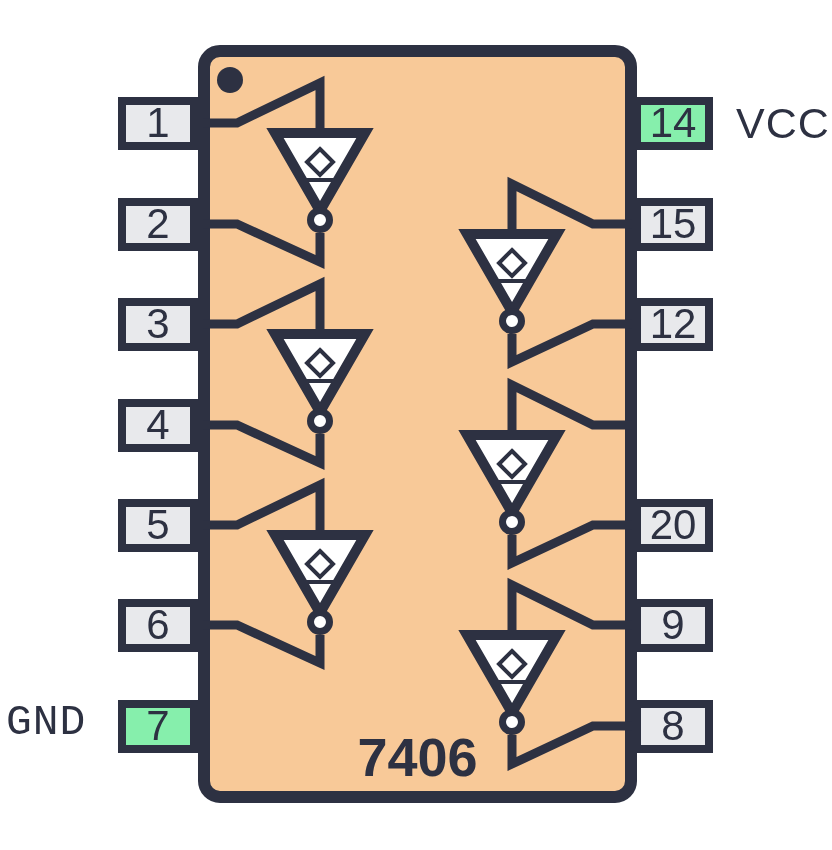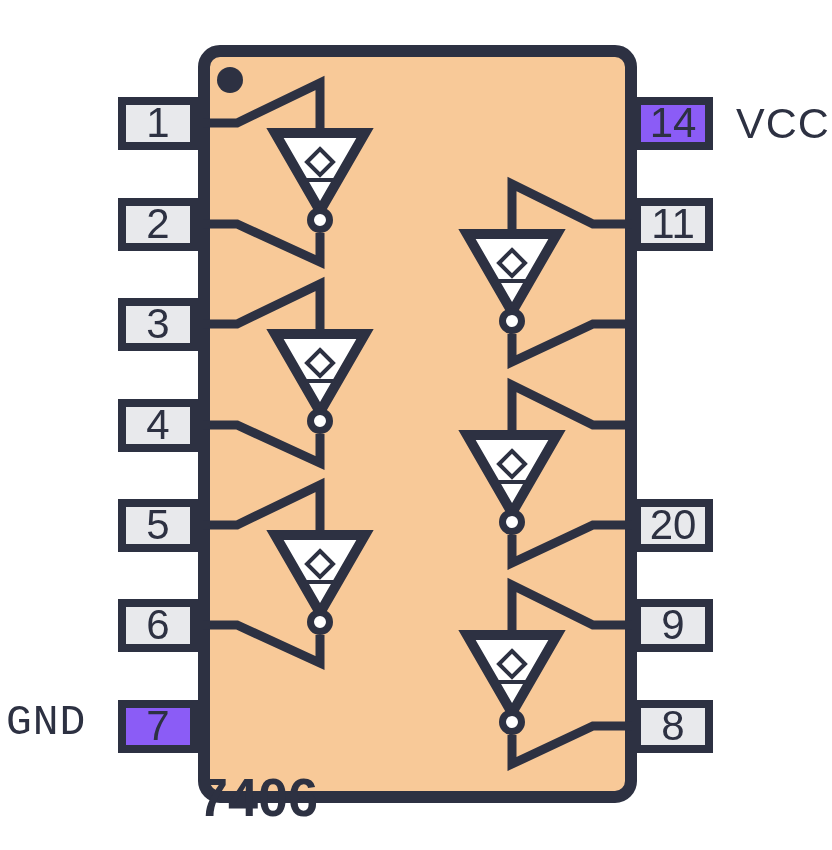--- a/index.html
+++ b/index.html
@@ -9,34 +9,34 @@
   }
   .stage{position:absolute;left:0;top:0;width:832px;height:850px;}
   svg{position:absolute;left:0;top:0;}
   .pin{
     position:absolute;width:80px;height:53px;box-sizing:border-box;
     background:#e8e9ec;border:8px solid #2d3142;
     display:flex;align-items:center;justify-content:center;
   }
   .pin.left-pin{left:118px;}
   .pin.right-pin{left:633px;}
-  .pin.power{background:#8b5cf6;}
+  .pin.power{background:#86efac;}
   .pin-num{
     font-size:42px;line-height:1;color:#2d3142;font-weight:400;
     letter-spacing:0px;transform:translateY(-1px);
   }
   .net-label{
     position:absolute;font-size:43px;line-height:44px;color:#2d3142;
     font-weight:400;letter-spacing:1px;
   }
   .net-label.vcc{left:736px;top:101px;}
   .net-label.gnd{left:6px;top:701px;font-family:Liberation Mono, monospace;}
   .part-number{
-    position:absolute;left:198px;top:730px;width:439px;
-    font-size:54px;line-height:54px;font-weight:700;color:#2d3142;margin-top:40px;
+    position:absolute;left:198px;top:730px;width:439px;text-align:center;
+    font-size:54px;line-height:54px;font-weight:700;color:#2d3142;
   }
 </style>
 </head>
 <body>
 
 <div class="stage">
 
   <svg width="832" height="850" viewBox="0 0 832 850">
 
     <rect x="204" y="51" width="427" height="746" rx="16" fill="#f8c998" stroke="#2d3142" stroke-width="12"></rect>
@@ -116,21 +116,24 @@
       <span class="pin-num">6</span>
     </div>
   <div class="pin left-pin power" style="top:700px">
       <span class="pin-num">7</span>
     </div>
 
   <div class="pin right-pin power" style="top:97px">
       <span class="pin-num">14</span>
     </div>
   <div class="pin right-pin" style="top:198px">
-      <span class="pin-num">11</span>
+      <span class="pin-num">15</span>
+    </div>
+  <div class="pin right-pin" style="top:298px">
+      <span class="pin-num">12</span>
     </div>
   <div class="pin right-pin" style="top:499px">
       <span class="pin-num">20</span>
     </div>
   <div class="pin right-pin" style="top:599px">
       <span class="pin-num">9</span>
     </div>
   <div class="pin right-pin" style="top:700px">
       <span class="pin-num">8</span>
     </div>

